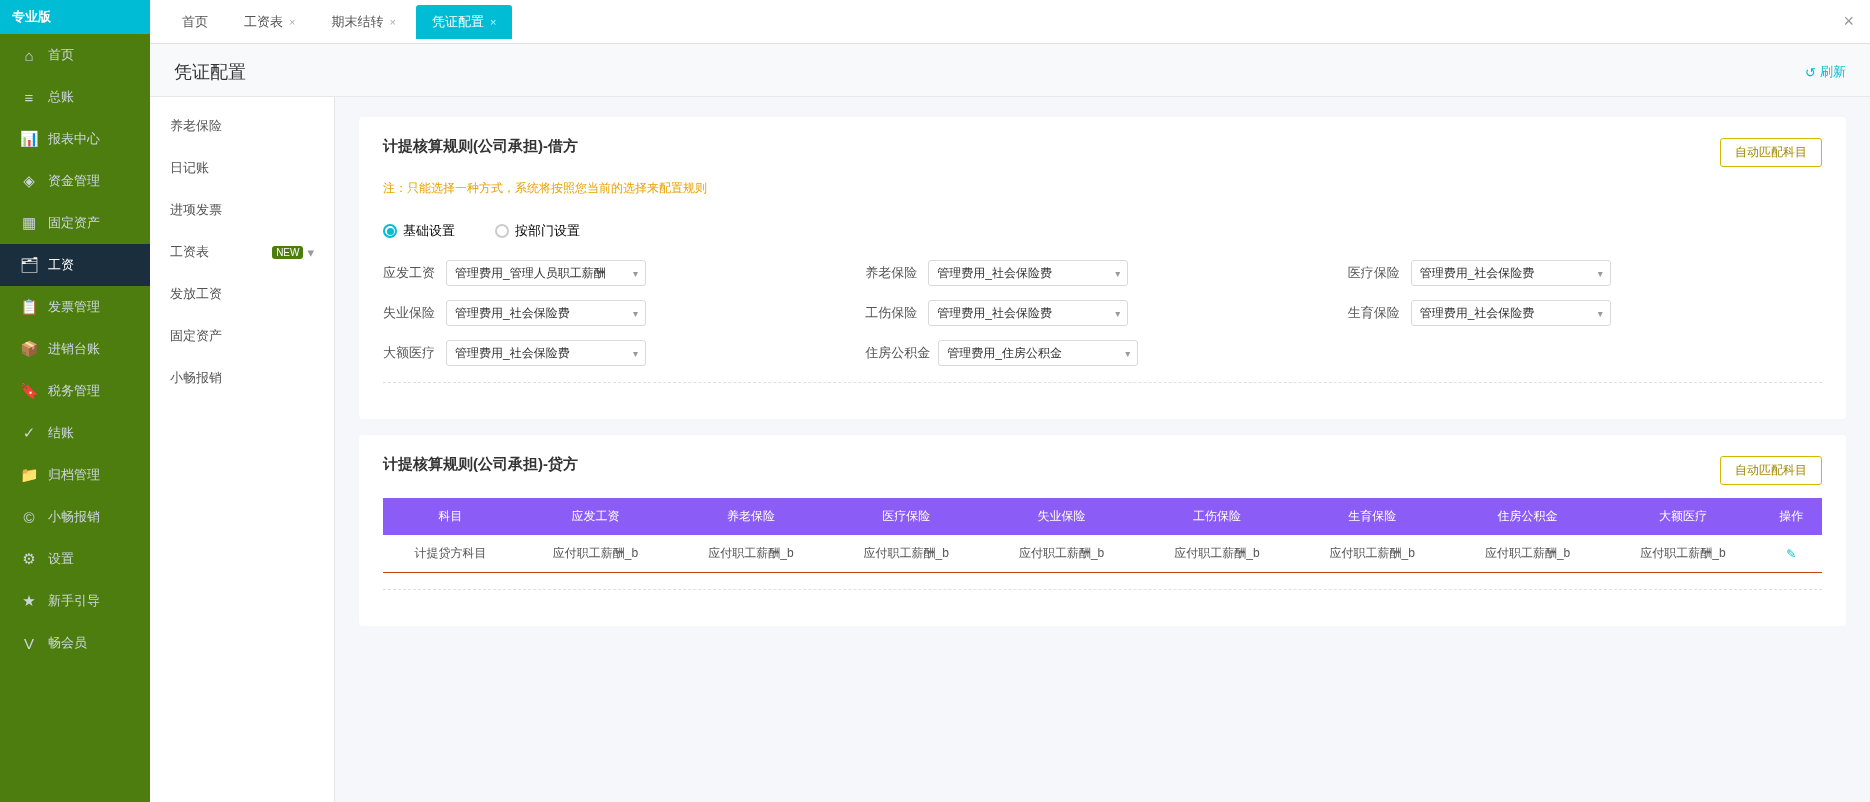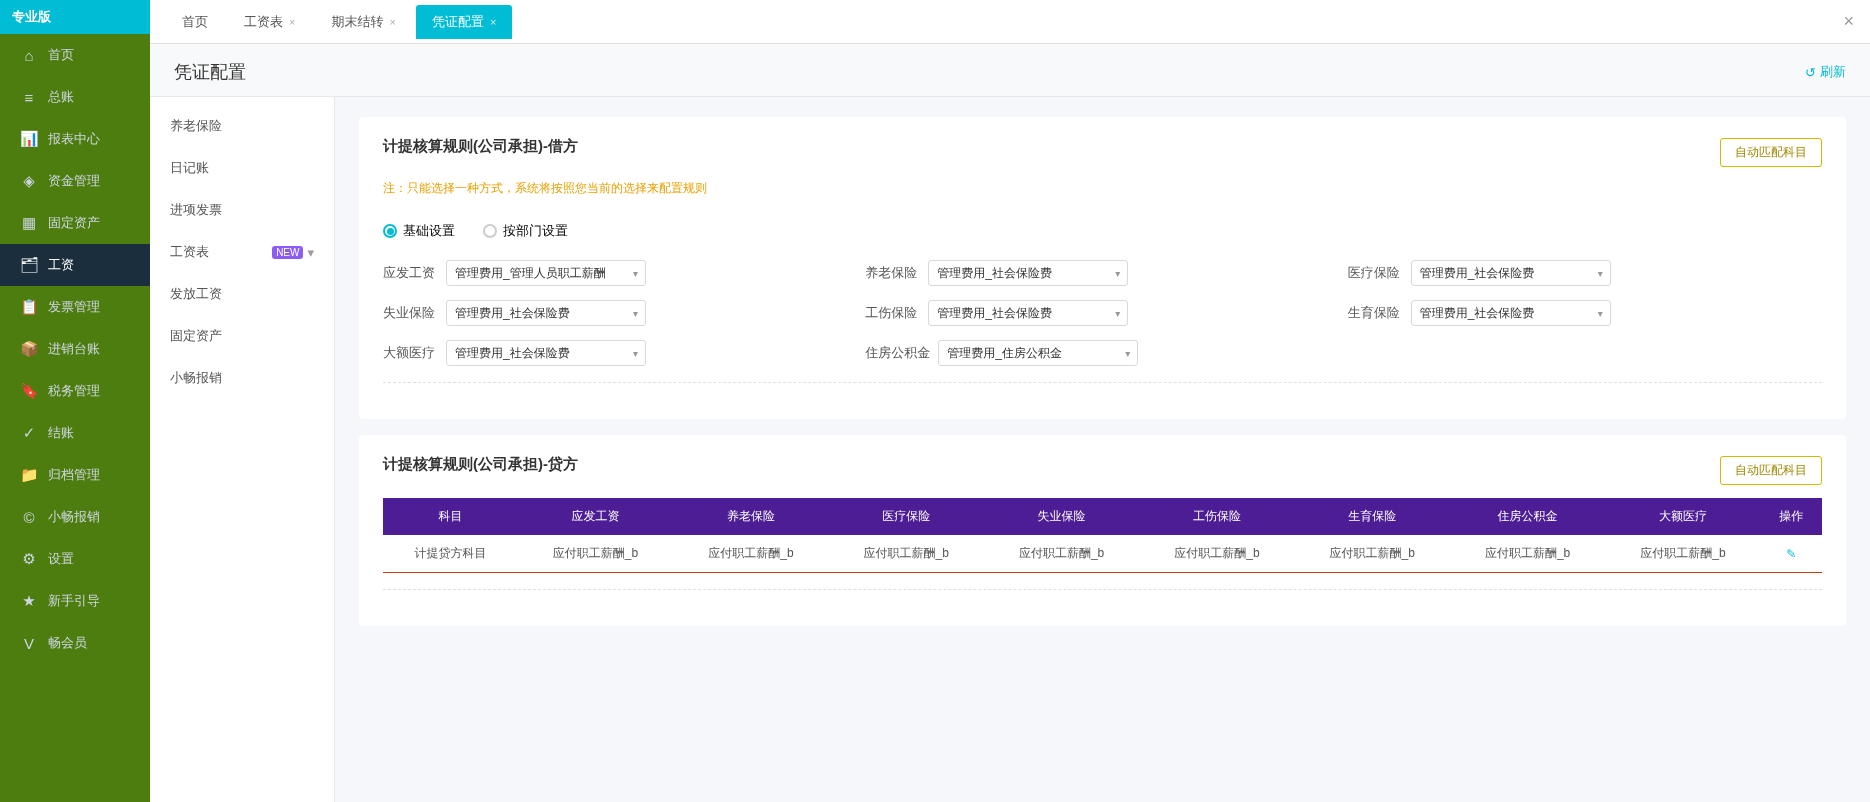--- a/index.html
+++ b/index.html
@@ -25,50 +25,50 @@
     
     .page-header { background: #f8f9fa; padding: 16px 24px 12px; border-bottom: 1px solid #e8e8e8; display: flex; justify-content: space-between; align-items: center; }
     .page-title { font-size: 18px; color: #333; font-weight: 500; }
     .refresh-btn { color: #00bcd4; cursor: pointer; font-size: 13px; display: flex; align-items: center; gap: 4px; }
 
     
     .content-layout { display: flex; flex: 1; min-height: 0; }
     .left-nav { width: 185px; background: #fff; border-right: 1px solid #e8e8e8; padding-top: 8px; flex-shrink: 0; }
     .left-nav-item { padding: 12px 20px; color: #555; cursor: pointer; font-size: 13px; display: flex; align-items: center; justify-content: space-between; }
     .left-nav-item.active { background: #00bcd4; color: #fff; }
-    .badge-new { background: #8b5cf6; color: #fff; font-size: 10px; padding: 1px 4px; border-radius: 3px; }
+    .badge-new { background: #4d7c0f; color: #fff; font-size: 10px; padding: 1px 4px; border-radius: 3px; }
 
     
     .right-content { flex: 1; padding: 20px 24px; overflow-y: auto; background: #f5f7fa; }
 
     
     .section { background: #fff; border-radius: 4px; padding: 20px 24px; margin-bottom: 16px; }
     .section-title { font-size: 15px; font-weight: 600; color: #333; margin-bottom: 12px; }
     .section-note { color: #e8a000; font-size: 12px; margin-bottom: 25px; }
 
     
-    .radio-group { display: flex; gap: 28px; margin-bottom: 20px; align-items: center; }
+    .radio-group { display: flex; gap: 40px; margin-bottom: 20px; align-items: center; }
     .radio-item { display: flex; align-items: center; gap: 6px; cursor: pointer; }
     .radio-circle { width: 14px; height: 14px; border-radius: 50%; border: 2px solid #ccc; display: flex; align-items: center; justify-content: center; }
     .radio-circle.selected { border-color: #00bcd4; }
     .radio-circle.selected::after { content: ''; width: 7px; height: 7px; border-radius: 50%; background: #00bcd4; }
     .form-row { display: flex; align-items: center; gap: 8px; width: 100%; margin-bottom: 14px; }
     .form-field { display: flex; align-items: center; gap: 8px; flex: 1; }
     .field-label { font-size: 13px; color: #555; white-space: nowrap; min-width: 55px; }
     .field-select-wrap { position: relative; display: inline-flex; align-items: center; min-width: 200px; }
     .field-select-wrap select { border: 1px solid #d9d9d9; border-radius: 3px; padding: 5px 28px 5px 8px; font-size: 12px; color: #333; background: #fff; min-width: 200px; appearance: none; cursor: pointer; }
     .select-arrow { position: absolute; right: 8px; pointer-events: none; color: #999; font-size: 10px; }
 
     
     .divider { border: none; border-top: 1px dashed #e0e0e0; margin: 16px 0; }
 
     
     .table-wrap { overflow-x: auto; }
     table { width: 100%; border-collapse: collapse; font-size: 12px; }
-    thead tr { background: #4c1d95; color: #fff; }
+    thead tr { background: #8b5cf6; color: #fff; }
     thead th { padding: 10px 8px; text-align: center; font-weight: 500; white-space: nowrap; }
     tbody tr { background: #fff; border-bottom: 1px solid #c2410c; }
     tbody td { padding: 10px 8px; text-align: center; color: #555; white-space: nowrap; }
     .edit-icon { color: #00bcd4; cursor: pointer; }
 
     
     .section-header-row { display: flex; justify-content: space-between; align-items: center; margin-bottom: 12px; }
     .auto-btn { border: 1px solid #d4b800; color: #a08800; background: #fff; padding: 5px 14px; border-radius: 3px; cursor: pointer; font-size: 12px; margin-left: 22px; }
   </style>
 </head>

